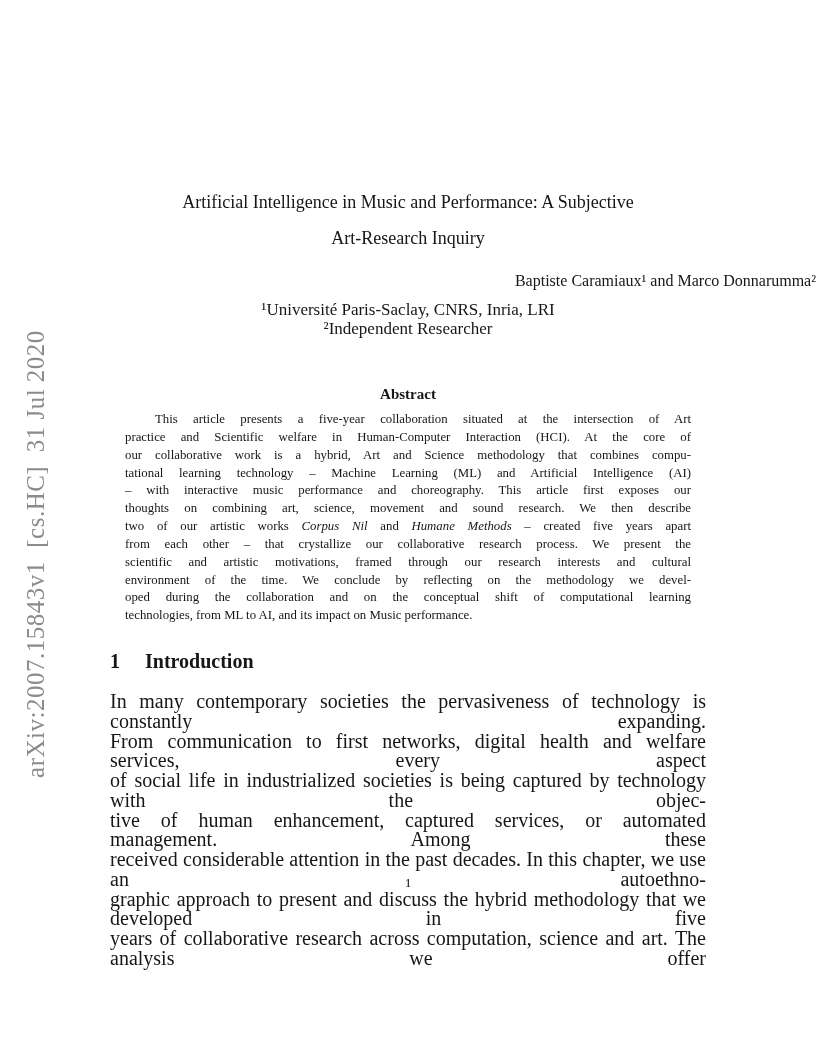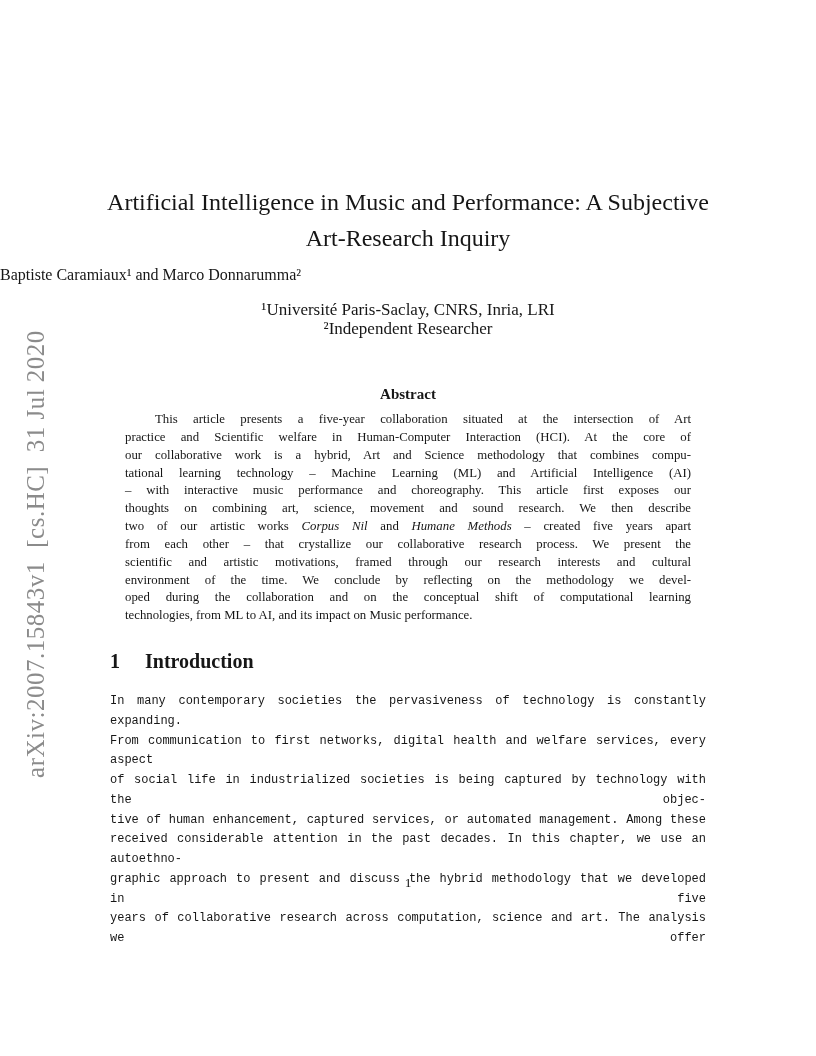--- a/index.html
+++ b/index.html
@@ -23,29 +23,29 @@
     letter-spacing: 0.5px;
     color: #8b8b8b;
     white-space: pre;
   }
   .title-block {
     position: absolute;
     top: 184px;
     left: 0;
     right: 0;
     text-align: center;
-    font-size: 24px;
+    font-size: 18px;
     line-height: 36px;
   }
   .authors-line {
     position: absolute;
-    top: 266px;
+    top: 272px;
     left: 0;
     right: 0;
-    text-align: left;
+    text-align: right;
     font-size: 16px;
   }
   .affiliations {
     position: absolute;
     top: 301px;
     left: 0;
     right: 0;
     text-align: center;
     font-size: 17px;
     line-height: 18.5px;
@@ -80,22 +80,21 @@
     left: 110px;
     font-size: 20px;
     font-weight: bold;
   }
   .section-heading .num { margin-right: 25px; }
   .intro-paragraph {
     position: absolute;
     top: 692px;
     left: 110px;
     width: 596px;
-    font-size: 12px;
-    font-family: Liberation Mono, monospace;
+    font-size: 20px;
   }
   .intro-paragraph .jline { line-height: 19.75px; }
   .page-number {
     position: absolute;
     top: 875px;
     left: 0;
     right: 0;
     text-align: center;
     font-size: 13.5px;
   }

